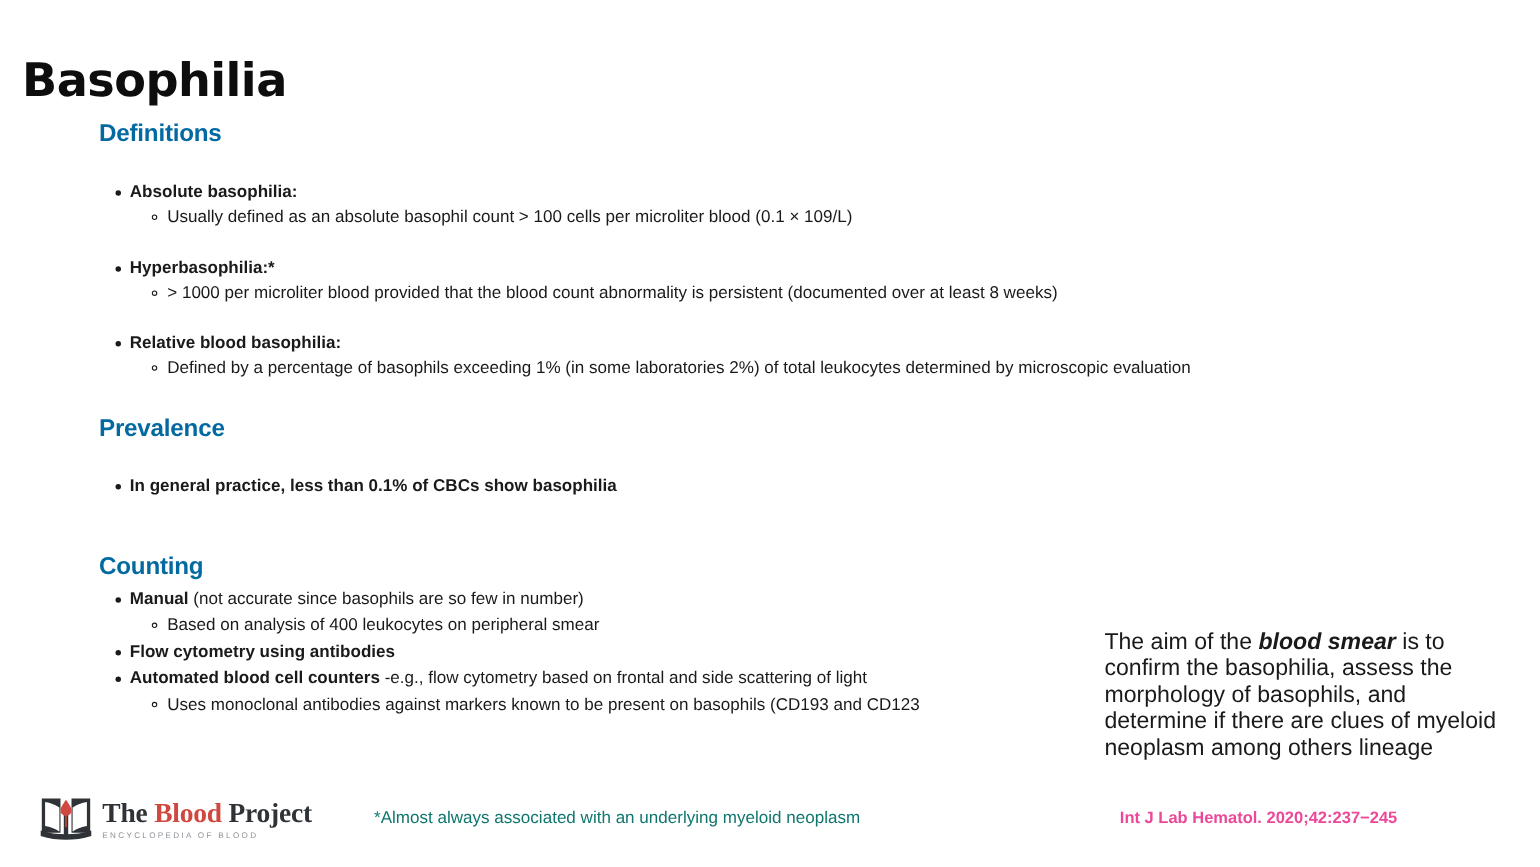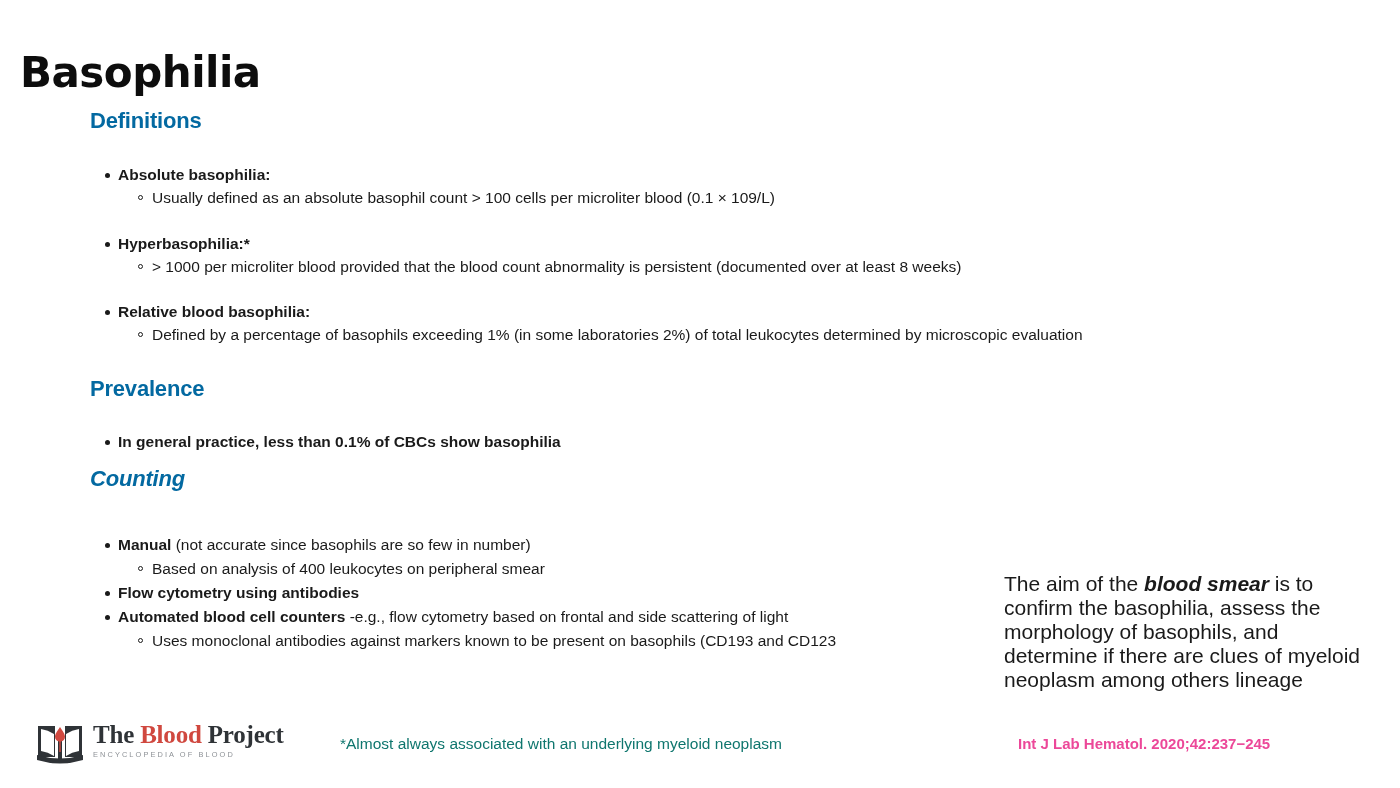--- a/index.html
+++ b/index.html
@@ -44,21 +44,21 @@
     position: absolute;
     left: 90px;
     font-size: 22px;
     font-weight: bold;
     color: #0369a1;
     letter-spacing: -0.2px;
     white-space: nowrap;
   }
   #heading-definitions { top: 108px; }
   #heading-prevalence  { top: 376px; }
-  #heading-counting    { top: 466px; font-style: italic; }
+  #heading-counting    { top: 502px; }
 
   
   .bullet-block {
     position: absolute;
     left: 90px;
   }
   .bullet-row {
     position: relative;
     padding-left: 30px;
     font-size: 15.5px;
@@ -133,21 +133,21 @@
     color: #ec4899;
     white-space: nowrap;
   }
 
   
   .logo {
     position: absolute;
     left: 36px;
     top: 722px;
     display: flex;
-    align-items: flex-start;
+    align-items: flex-end;
     gap: 9px;
   }
   .logo-mark { width: 48px; height: 42px; display: block; }
   .logo-text-wrap {
     display: flex;
     flex-direction: column;
     justify-content: center;
   }
   .logo-wordmark {
     font-family: "Liberation Serif", serif;

